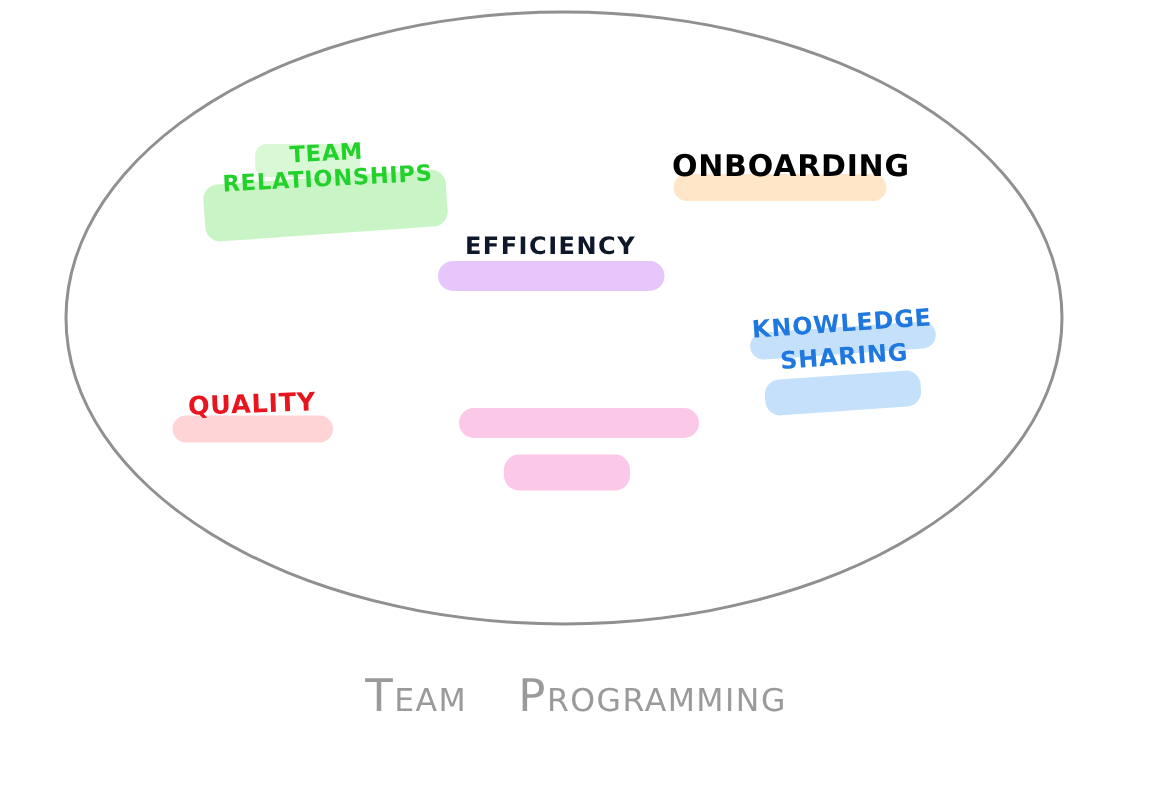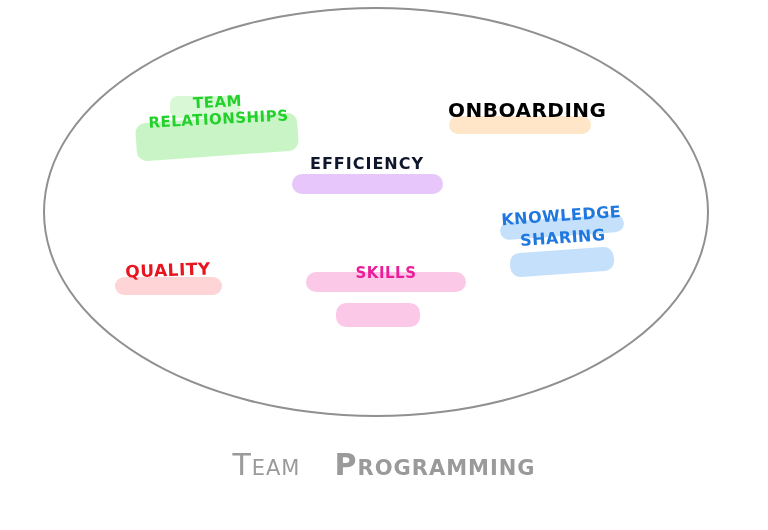--- a/index.html
+++ b/index.html
@@ -48,21 +48,21 @@
       left: 0;
       width: 768px;
       top: 447px;
       text-align: center;
       font-family: "DejaVu Sans", sans-serif;
       color: #9a9a9a;
       font-size: 30px;
       letter-spacing: 1px;
       font-variant: small-caps;
     }
-    .footer .w2 { margin-left: 34px; font-weight: bold; }
+    .footer .w2 { margin-left: 34px; }
   </style>
 </head>
 <body>
 
 <div class="ellipse"></div>
 
 <div class="hl" style="left:136px; top:118px; width:162px; height:38px; background:#c9f5c6; transform:rotate(-4deg);"></div>
 <div class="hl" style="left:170px; top:96px; width:70px; height:22px; background:#d9f8d6; border-radius:8px;"></div>
 <div class="tag" style="left:138px; top:94px; width:160px; color:#22d22a; font-size:15px; transform:rotate(-3deg);">
   <span class="line">Team</span>
@@ -87,18 +87,17 @@
 </div>
 
 <div class="hl" style="left:115px; top:277px; width:107px; height:18px; background:#ffd4d6;"></div>
 <div class="tag" style="left:118px; top:261px; width:100px; color:#e8141e; font-size:17px; transform:rotate(-2deg);">
   <span class="line">Quality</span>
 </div>
 
 <div class="hl" style="left:306px; top:272px; width:160px; height:20px; background:#fcc8e8;"></div>
 <div class="hl" style="left:336px; top:303px; width:84px; height:24px; background:#fcc8e8;"></div>
 <div class="tag" style="left:300px; top:257px; width:172px; color:#ea1e98; font-size:15px;">
-  <span class="line" style="margin-top:8px;">Skills</span>
 </div>
 
 <div class="footer">
   <span>Team</span><span class="w2">Programming</span>
 </div>
 
 </body></html>

